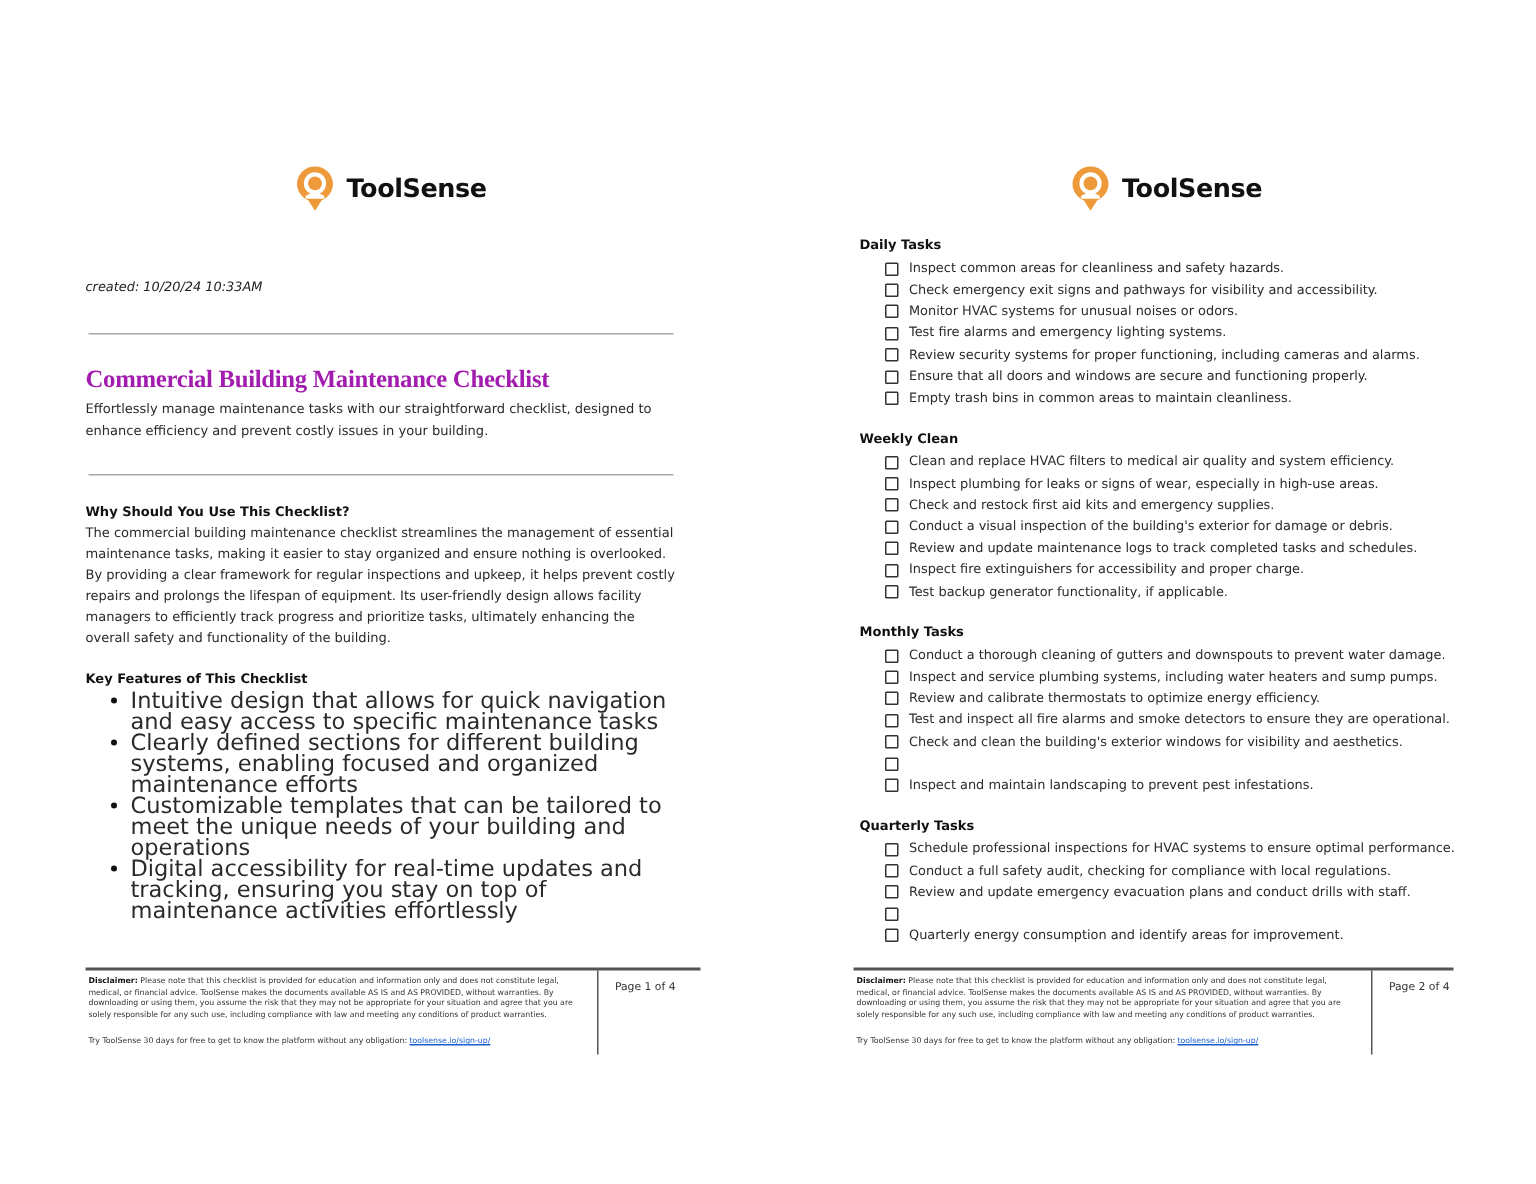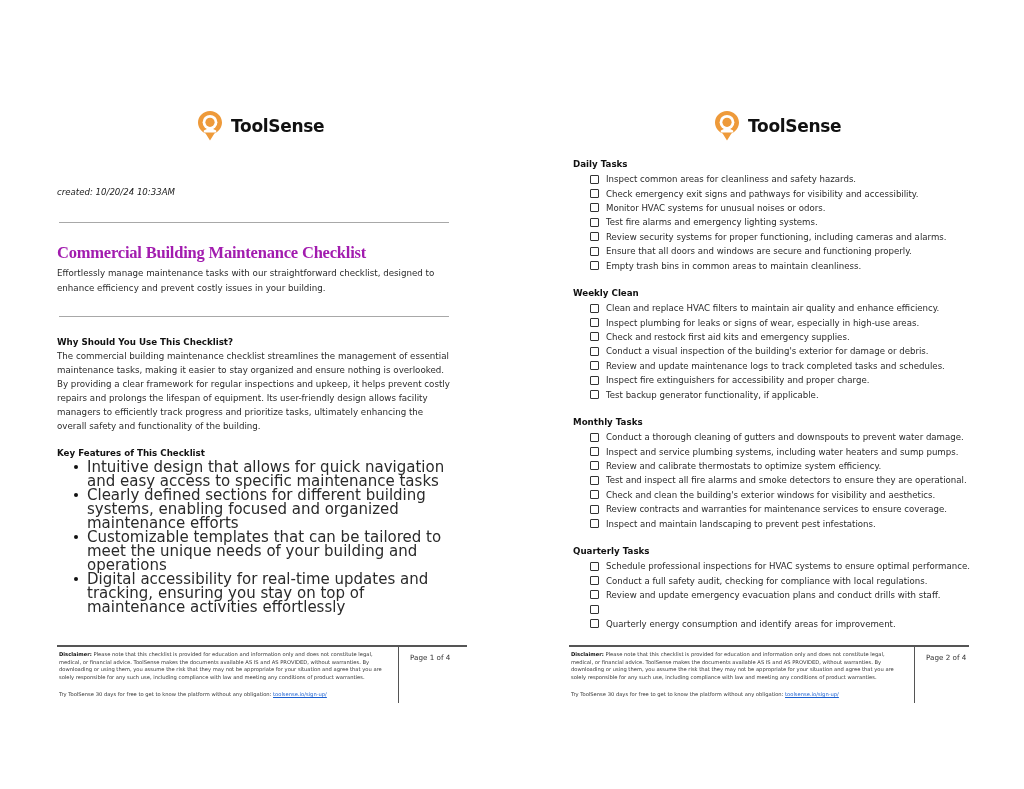--- a/index.html
+++ b/index.html
@@ -286,21 +286,21 @@
     <div class="task-item">
         <span class="checkbox"></span>
         <span>Empty trash bins in common areas to maintain cleanliness.</span>
       </div>
   </div>
 
   <div class="task-section" style="top:271px;">
     <div class="section-heading">Weekly Clean</div>
     <div class="task-item">
         <span class="checkbox"></span>
-        <span>Clean and replace HVAC filters to maintain air quality and enhance efficiency.</span>
+        <span>Clean and replace HVAC filters to medical air quality and system efficiency.</span>
       </div>
     <div class="task-item">
         <span class="checkbox"></span>
         <span>Inspect plumbing for leaks or signs of wear, especially in high-use areas.</span>
       </div>
     <div class="task-item">
         <span class="checkbox"></span>
         <span>Check and restock first aid kits and emergency supplies.</span>
       </div>
     <div class="task-item">
@@ -326,33 +326,32 @@
     <div class="task-item">
         <span class="checkbox"></span>
         <span>Conduct a thorough cleaning of gutters and downspouts to prevent water damage.</span>
       </div>
     <div class="task-item">
         <span class="checkbox"></span>
         <span>Inspect and service plumbing systems, including water heaters and sump pumps.</span>
       </div>
     <div class="task-item">
         <span class="checkbox"></span>
-        <span>Review and calibrate thermostats to optimize system efficiency.</span>
+        <span>Review and calibrate thermostats to optimize energy efficiency.</span>
       </div>
     <div class="task-item">
         <span class="checkbox"></span>
         <span>Test and inspect all fire alarms and smoke detectors to ensure they are operational.</span>
       </div>
     <div class="task-item">
         <span class="checkbox"></span>
         <span>Check and clean the building's exterior windows for visibility and aesthetics.</span>
       </div>
     <div class="task-item">
         <span class="checkbox"></span>
-        <span>Review contracts and warranties for maintenance services to ensure coverage.</span>
       </div>
     <div class="task-item">
         <span class="checkbox"></span>
         <span>Inspect and maintain landscaping to prevent pest infestations.</span>
       </div>
   </div>
 
   <div class="task-section" style="top:529px;">
     <div class="section-heading">Quarterly Tasks</div>
     <div class="task-item">

